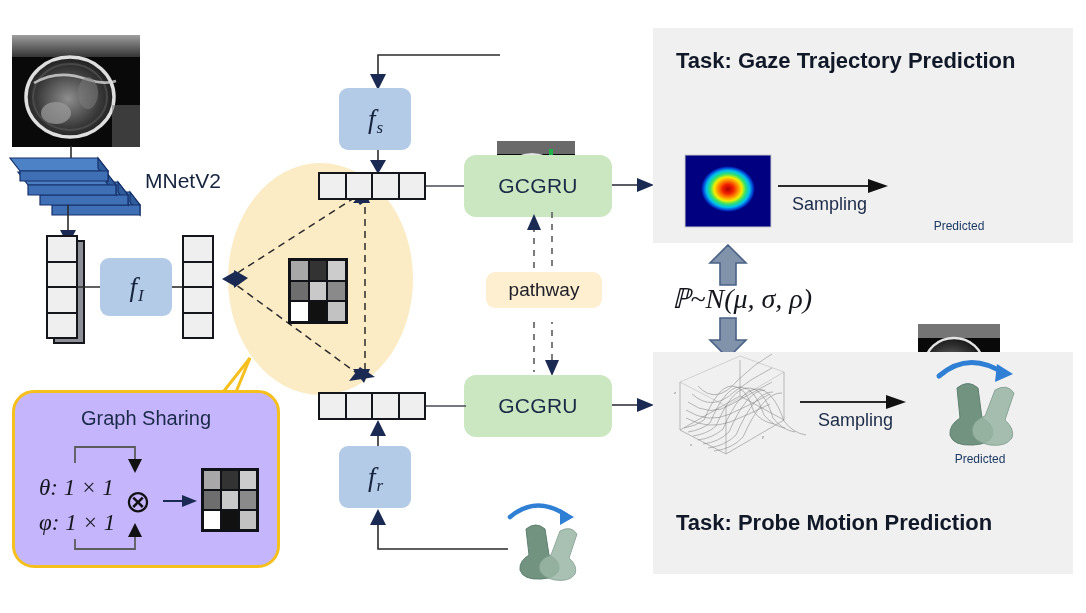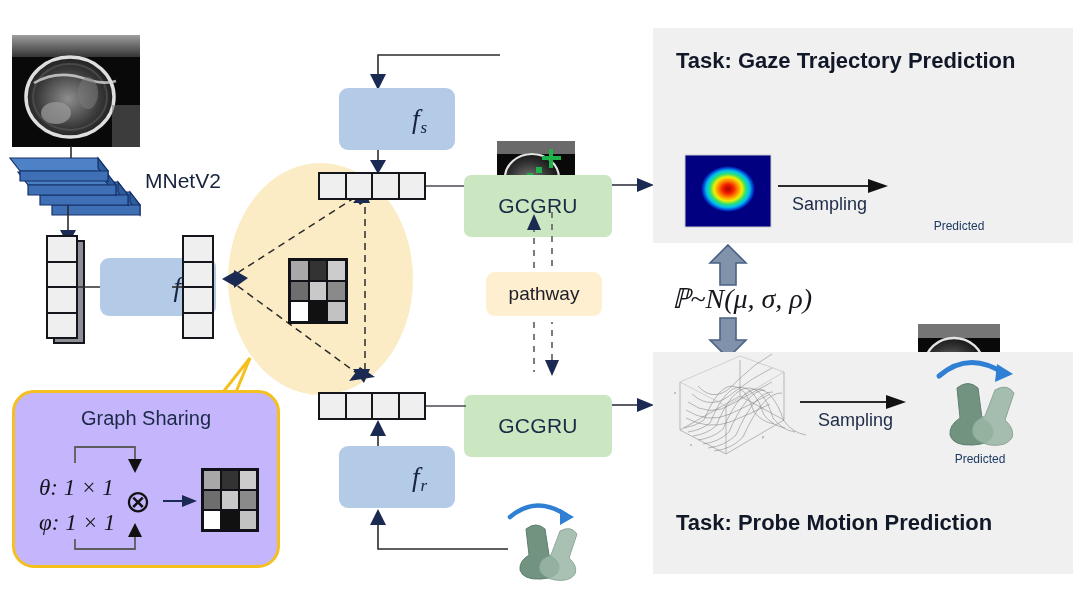--- a/index.html
+++ b/index.html
@@ -1,24 +1,24 @@
 <!DOCTYPE html>
 <html><head>
 <meta charset="utf-8">
 <style>
   html,body{margin:0;padding:0;background:#ffffff;}
   body{width:1086px;height:613px;position:relative;overflow:hidden;
        font-family:"Liberation Sans",sans-serif;color:#1b2a46;}
   .abs{position:absolute;}
   
-  .fbox{background:#b4cbe8;border-radius:9px;display:flex;align-items:center;justify-content:center;padding-left:44px;}
+  .fbox{background:#b4cbe8;border-radius:9px;display:flex;align-items:center;justify-content:center;}
   .fbox .lbl{font-family:"Liberation Serif",serif;font-style:italic;font-size:27px;color:#16243d;}
   .fbox .lbl sub{font-size:17px;font-style:italic;vertical-align:baseline;position:relative;top:5px;left:1px;}
-  .gcgru{background:#cbe7c1;border-radius:7px;display:flex;align-items:center;justify-content:center;
-         font-size:21px;color:#1b2a46;letter-spacing:.3px;margin-top:20px;}
+  .gcgru{background:#cbe7c1;border-radius:12px;display:flex;align-items:center;justify-content:center;
+         font-size:21px;color:#1b2a46;letter-spacing:.3px;}
   .pathway{background:#fdefcf;border-radius:9px;display:flex;align-items:center;justify-content:center;
            font-size:19px;color:#20202a;}
   .taskpanel{background:#f0f0f0;}
   .tasktitle{font-size:22px;font-weight:700;color:#111827;white-space:nowrap;}
   .caption{font-size:12px;color:#1d3a63;text-align:center;white-space:nowrap;}
   .samplelbl{font-size:18px;color:#1b2a46;white-space:nowrap;}
   .mnet{font-size:21px;color:#15233c;white-space:nowrap;}
   .gslabel{font-size:20px;color:#1b2a46;white-space:nowrap;}
   
   .vvec{border:2.5px solid #15161c;background:#15161c;display:flex;flex-direction:column;box-sizing:border-box;}
@@ -257,21 +257,21 @@
   <g stroke="#6e6e6e" stroke-width="1.8" stroke-dasharray="6,6" fill="none">
     <line x1="14" y1="68" x2="14" y2="14"></line>
     <line x1="32" y1="0" x2="32" y2="62"></line>
     <line x1="14" y1="110" x2="14" y2="160"></line>
     <line x1="32" y1="160" x2="32" y2="110"></line>
   </g>
   <polygon points="7,18 21,18 14,2" fill="#1b2a52"></polygon>
   <polygon points="25,148 39,148 32,164" fill="#1b2a52"></polygon>
 </svg>
 
-<div class="pathway abs" style="left:486px;top:272px;width:116px;height:44px;text-align:center;">pathway</div>
+<div class="pathway abs" style="left:486px;top:272px;width:116px;height:36px;text-align:center;">pathway</div>
 
 <div class="gcgru abs" style="left:464px;top:375px;width:148px;height:62px;">GCGRU</div>
 
 <svg class="abs" style="left:612px;top:397px;" width="42" height="16">
   <line x1="0" y1="8" x2="28" y2="8" stroke="#4a4a55" stroke-width="1.8"></line>
   <polygon points="25,1 25,15 42,8" fill="#1b2a52"></polygon>
 </svg>
 
 <div class="abs hvec" style="left:318px;top:392px;width:108px;height:28px;">
   <i></i>

